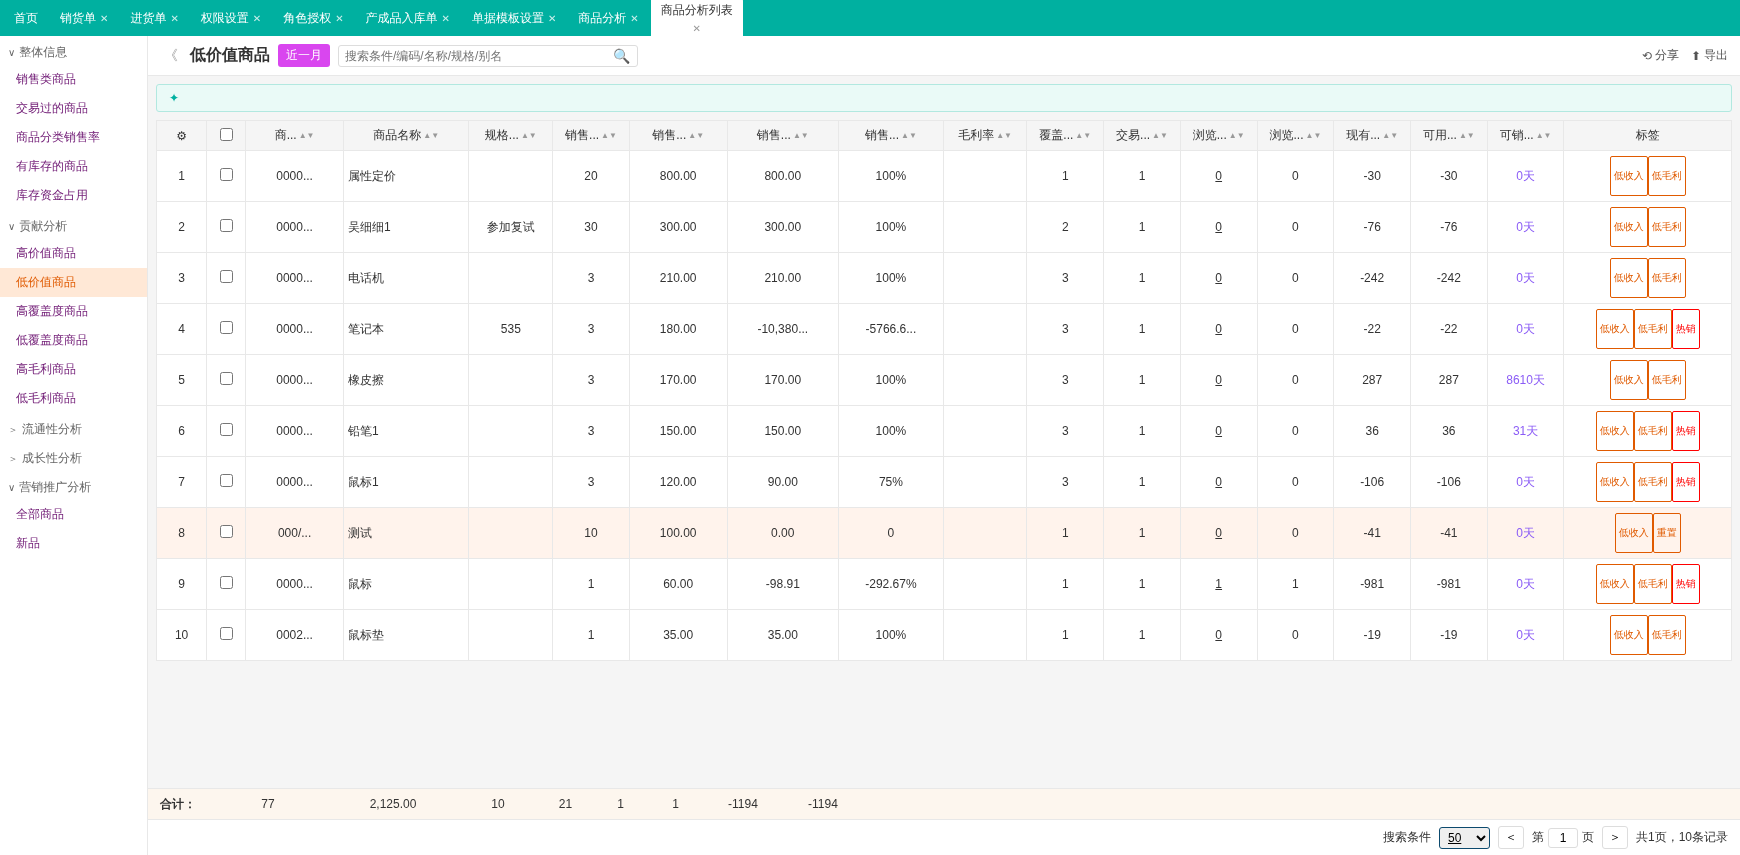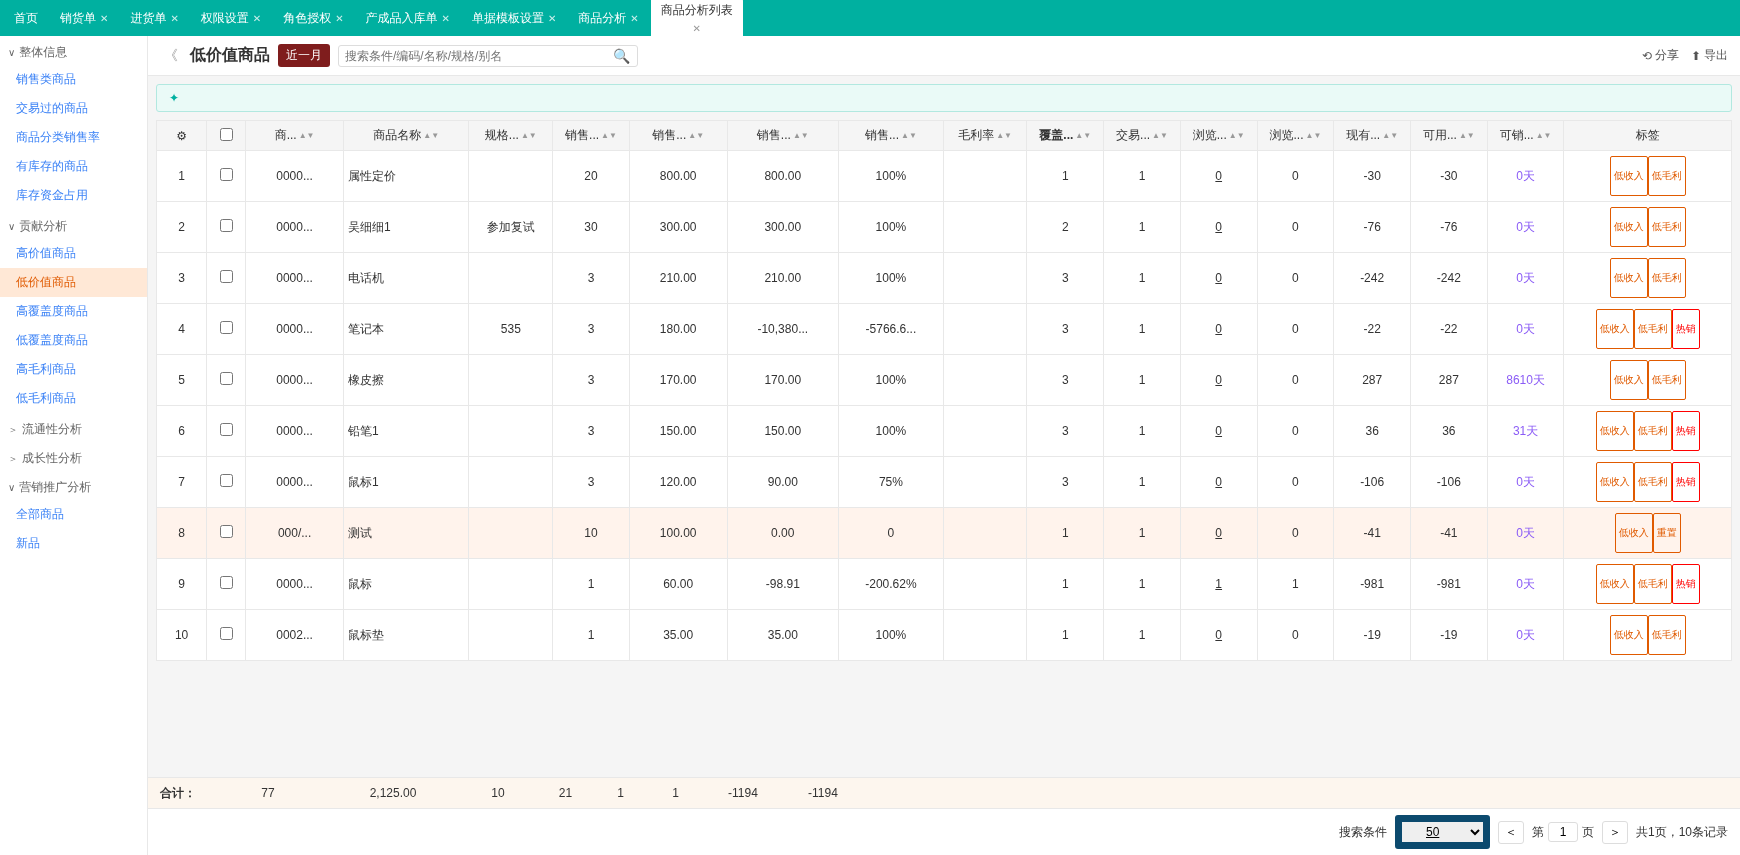--- a/index.html
+++ b/index.html
@@ -49,21 +49,21 @@
       align-items: center;
       padding: 8px 8px 4px 8px;
       color: #666;
       font-size: 12px;
       cursor: pointer;
     }
     .sidebar-section-header .arrow { margin-right: 4px; font-size: 10px; }
     .sidebar-item {
       padding: 6px 12px 6px 16px;
       cursor: pointer;
-      color: #3b82f6;
+      color: #701a75;
       font-size: 12px;
     }
     .sidebar-item.active { background: #ffe8d6; color: #e05a00; }
 
     
     .content {
       flex: 1;
       display: flex;
       flex-direction: column;
       overflow: hidden;
@@ -78,21 +78,21 @@
       align-items: center;
       gap: 8px;
       border-bottom: 1px solid #e8e8e8;
     }
     .page-title {
       font-size: 16px;
       font-weight: bold;
       color: #333;
     }
     .btn-period {
-      background: #7f1d1d;
+      background: #d946ef;
       color: #fff;
       border: none;
       padding: 3px 8px;
       border-radius: 3px;
       cursor: pointer;
       font-size: 12px;
     }
     .search-box {
       display: flex;
       align-items: center;
@@ -231,22 +231,22 @@
       background: #fff;
       border-top: 1px solid #e8e8e8;
       padding: 6px 12px;
       display: flex;
       align-items: center;
       justify-content: flex-end;
       gap: 8px;
       font-size: 12px;
     }
     .pagination select {
-      border: 7px solid #0c4a6e;
-      padding: 2px 20px;
+      border: 1px solid #0c4a6e;
+      padding: 2px 4px;
       border-radius: 3px;
       text-decoration: underline;
     }
     .pagination .page-btn {
       border: 1px solid #ddd;
       background: #fff;
       padding: 2px 6px;
       cursor: pointer;
       border-radius: 3px;
     }
@@ -281,21 +281,21 @@
     .col-num { width: 36px; }
     .col-check { width: 28px; }
     .col-code { width: 70px; }
     .col-name { width: 90px; }
     .col-spec { width: 60px; }
     .col-sales-qty { width: 55px; }
     .col-sales-amt { width: 70px; }
     .col-sales2 { width: 80px; }
     .col-sales3 { width: 75px; }
     .col-gross { width: 60px; }
-    .col-cover { width: 55px; font-weight: bold; }
+    .col-cover { width: 55px; }
     .col-trade { width: 55px; }
     .col-browse1 { width: 55px; }
     .col-browse2 { width: 55px; }
     .col-stock { width: 55px; margin-top: 16px; }
     .col-avail { width: 55px; }
     .col-sell { width: 55px; }
     .col-tag { width: 120px; }
   </style>
 </head>
 <body>
@@ -699,21 +699,21 @@
             </tr>
             <tr>
               <td>9</td>
               <td><input type="checkbox" style=""></td>
               <td>0000...</td>
               <td class="text-left">鼠标</td>
               <td></td>
               <td>1</td>
               <td>60.00</td>
               <td>-98.91</td>
-              <td>-200.62%</td>
+              <td>-292.67%</td>
               <td></td>
               <td>1</td>
               <td>1</td>
               <td><span class="underline">1</span></td>
               <td>1</td>
               <td>-981</td>
               <td>-981</td>
               <td class="text-orange">0天</td>
               <td><span class="tag orange">低收入</span><span class="tag orange">低毛利</span><span class="tag red">热销</span></td>
             </tr>

